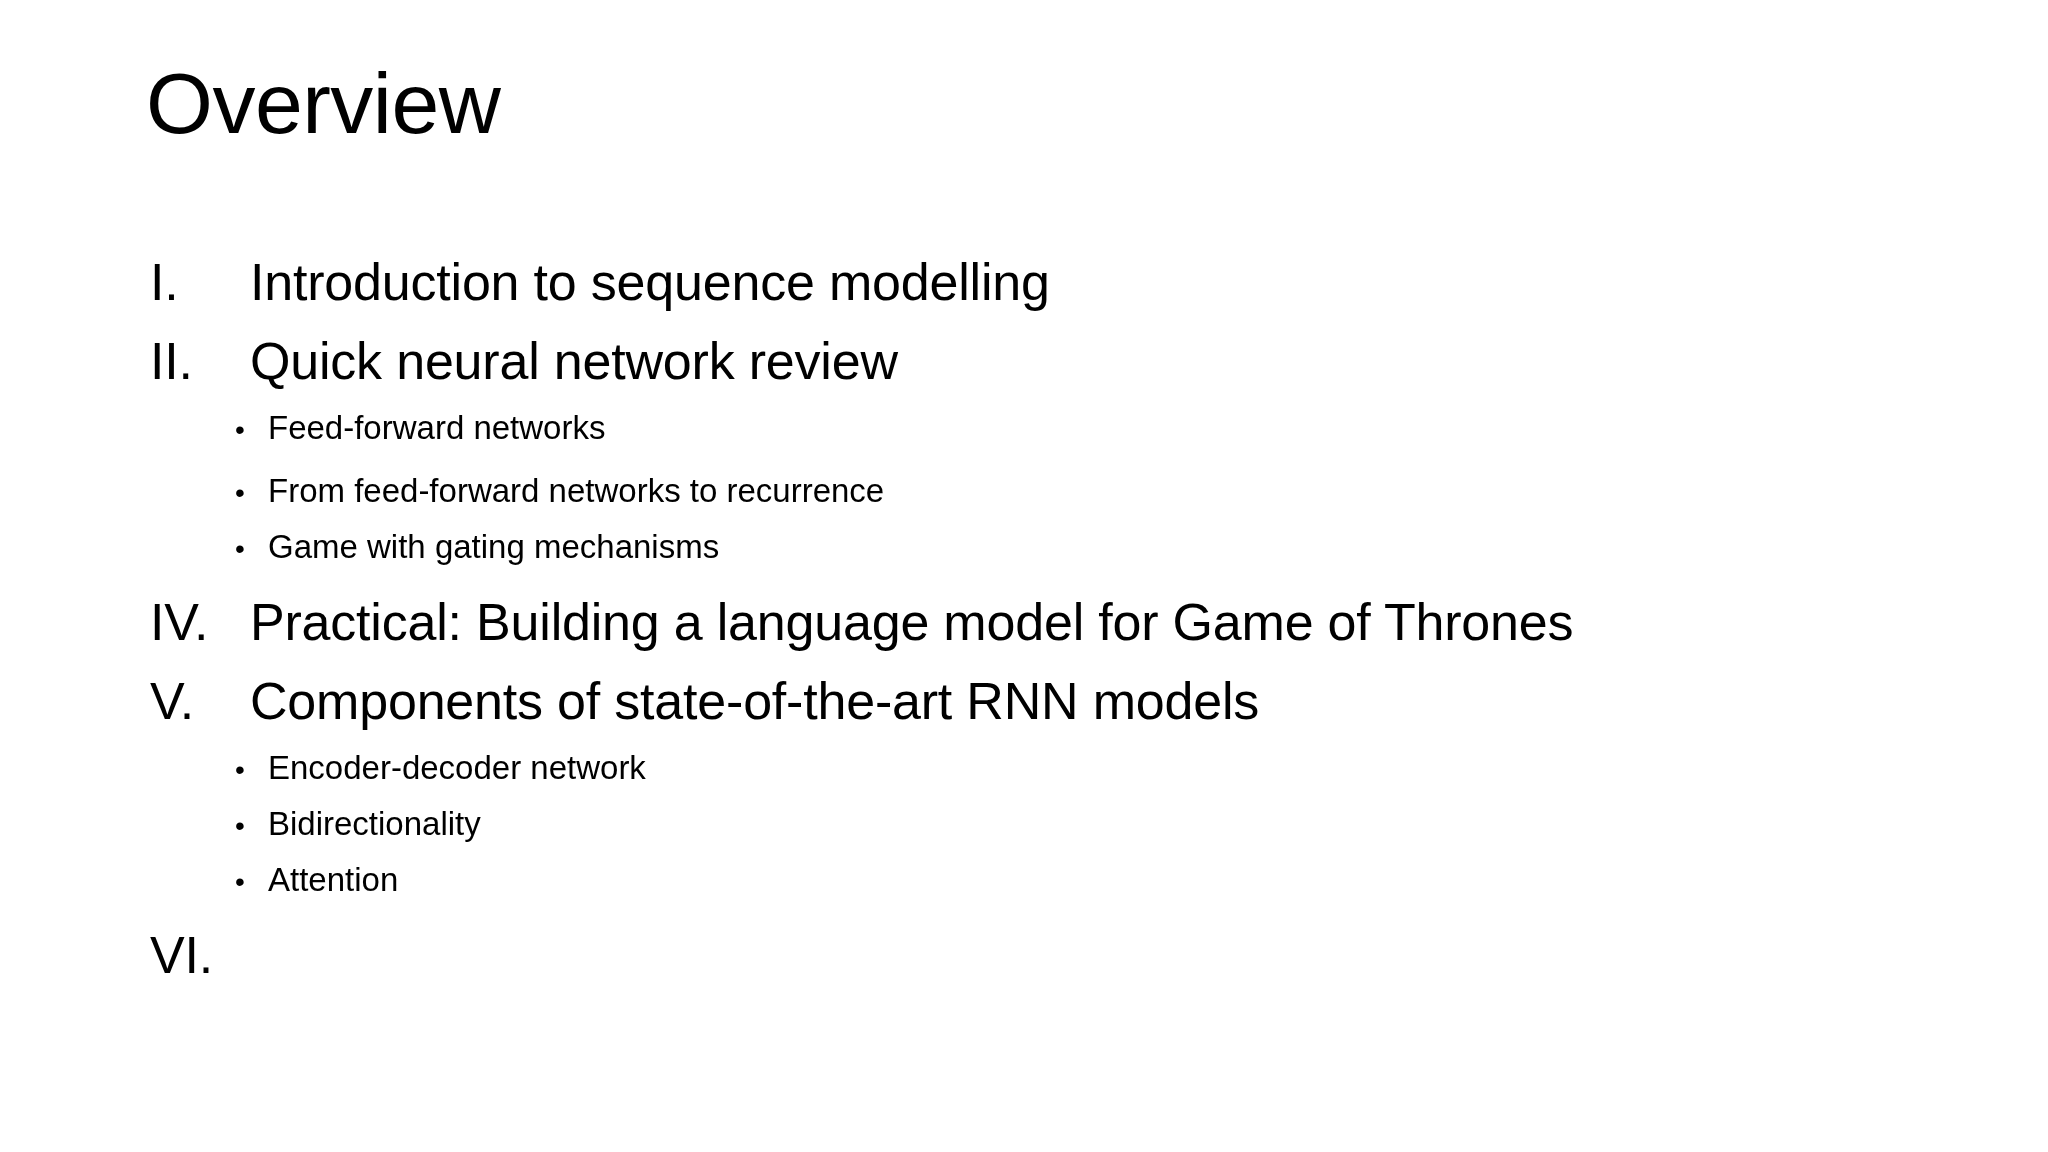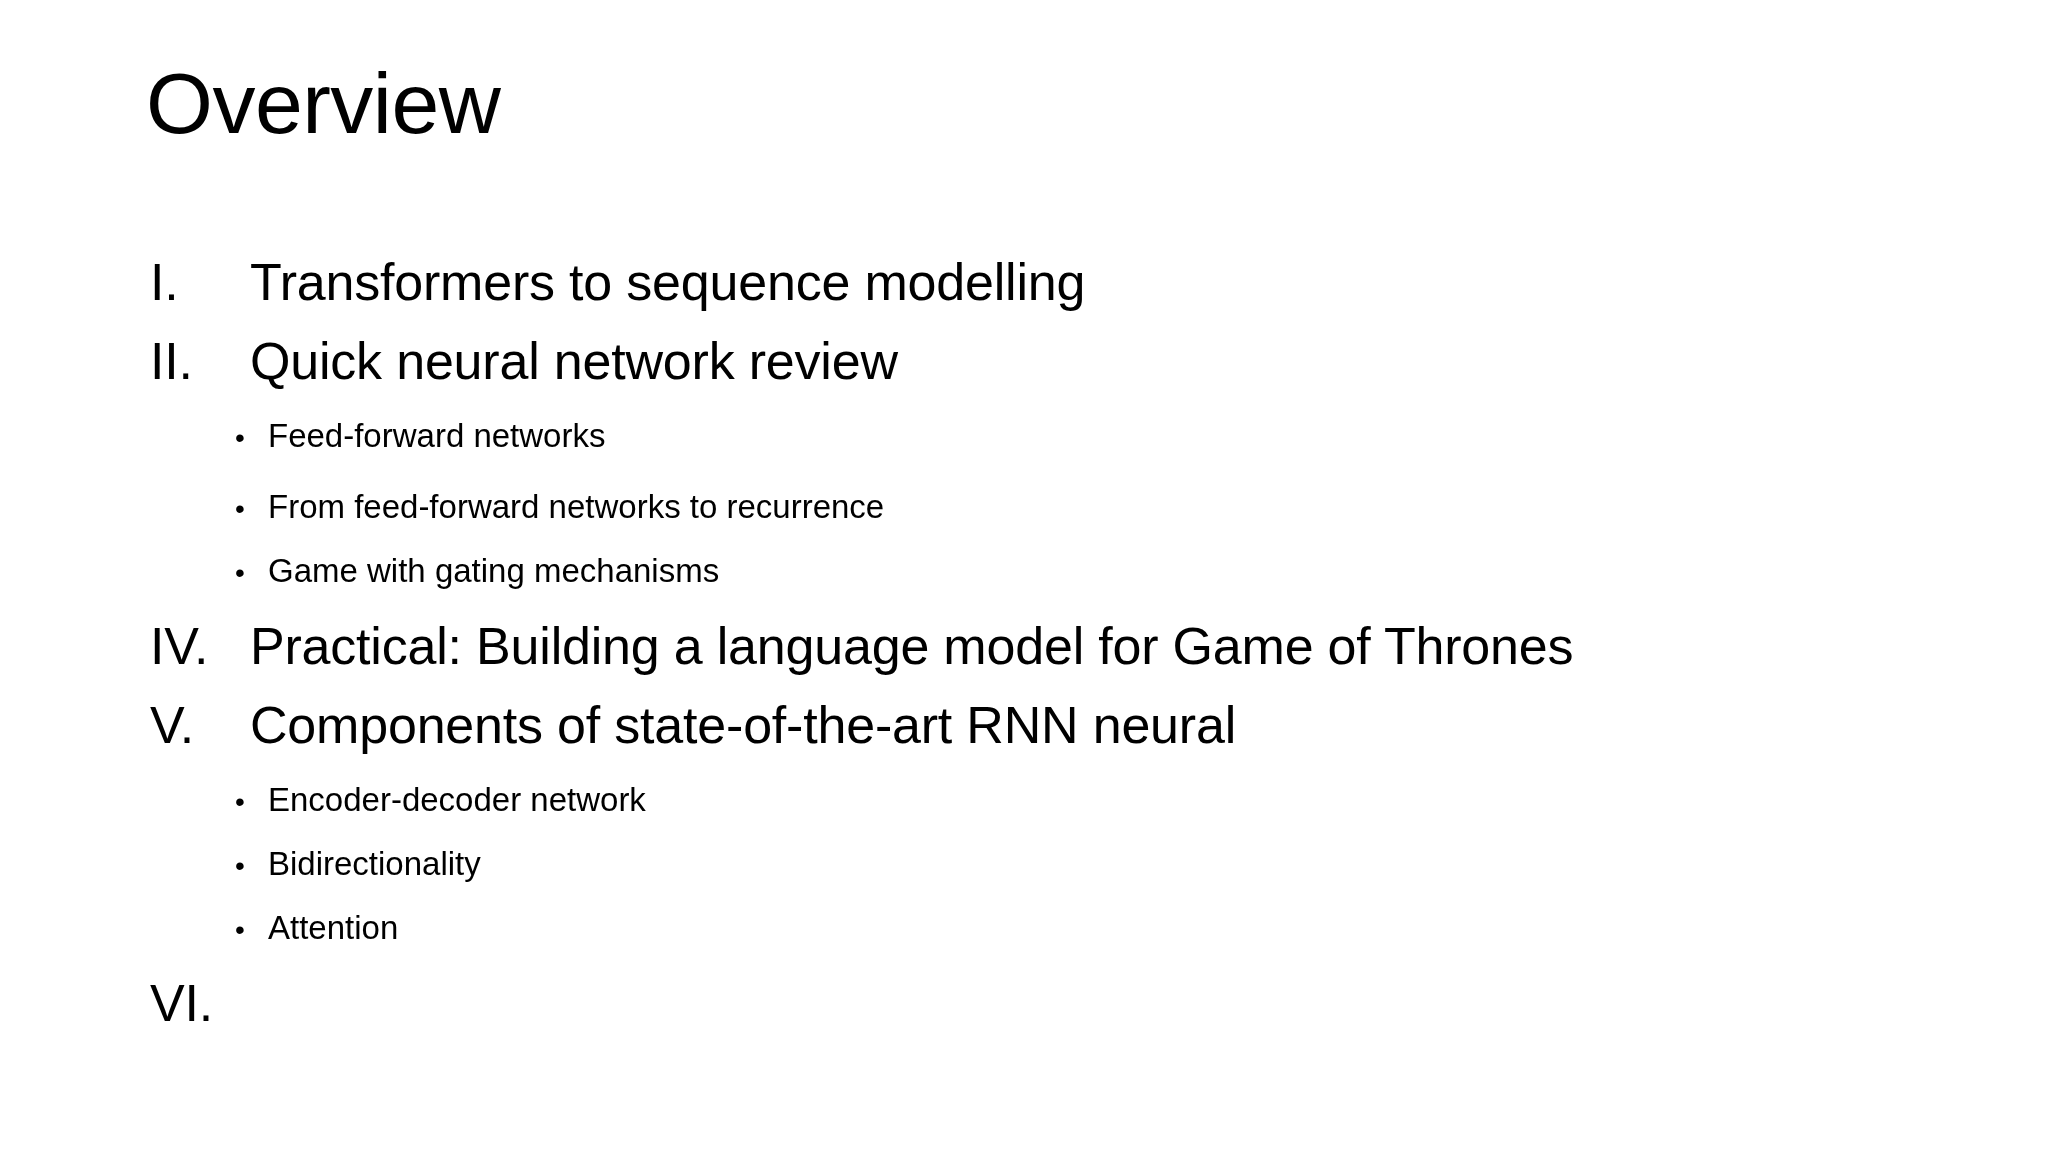--- a/index.html
+++ b/index.html
@@ -85,39 +85,38 @@
     flex: 0 0 auto;
     width: 33px;
     text-align: left;
     font-size: 28px;
     line-height: 54px;
     white-space: nowrap;
   }
 
   .outline-item.level2 .item-text {
     line-height: 54px;
-    margin-top: 8px;
   }
 
   .gap-after {
     height: 7px;
   }
 </style>
 </head>
 <body>
 
 <div class="slide">
 
   <div class="slide-title">Overview</div>
 
   <div class="outline">
 
     <div class="outline-item level1">
       <span class="numeral">I.</span>
-      <span class="item-text">Transformers to sequence modelling</span>
+      <span class="item-text">Introduction to sequence modelling</span>
     </div>
 
     <div class="outline-item level1">
       <span class="numeral">II.</span>
       <span class="item-text">Quick neural network review</span>
     </div>
     <div class="sublist">
       <div class="outline-item level2">
         <span class="bullet-dot">•</span>
         <span class="item-text">Feed-forward networks</span>
@@ -137,21 +136,21 @@
     </div>
     <div class="gap-after"></div>
 
     <div class="outline-item level1">
       <span class="numeral">IV.</span>
       <span class="item-text">Practical: Building a language model for Game of Thrones</span>
     </div>
 
     <div class="outline-item level1">
       <span class="numeral">V.</span>
-      <span class="item-text">Components of state-of-the-art RNN neural</span>
+      <span class="item-text">Components of state-of-the-art RNN models</span>
     </div>
     <div class="sublist">
       <div class="outline-item level2">
         <span class="bullet-dot">•</span>
         <span class="item-text">Encoder-decoder network</span>
       </div>
       <div class="outline-item level2">
         <span class="bullet-dot">•</span>
         <span class="item-text">Bidirectionality</span>
       </div>

